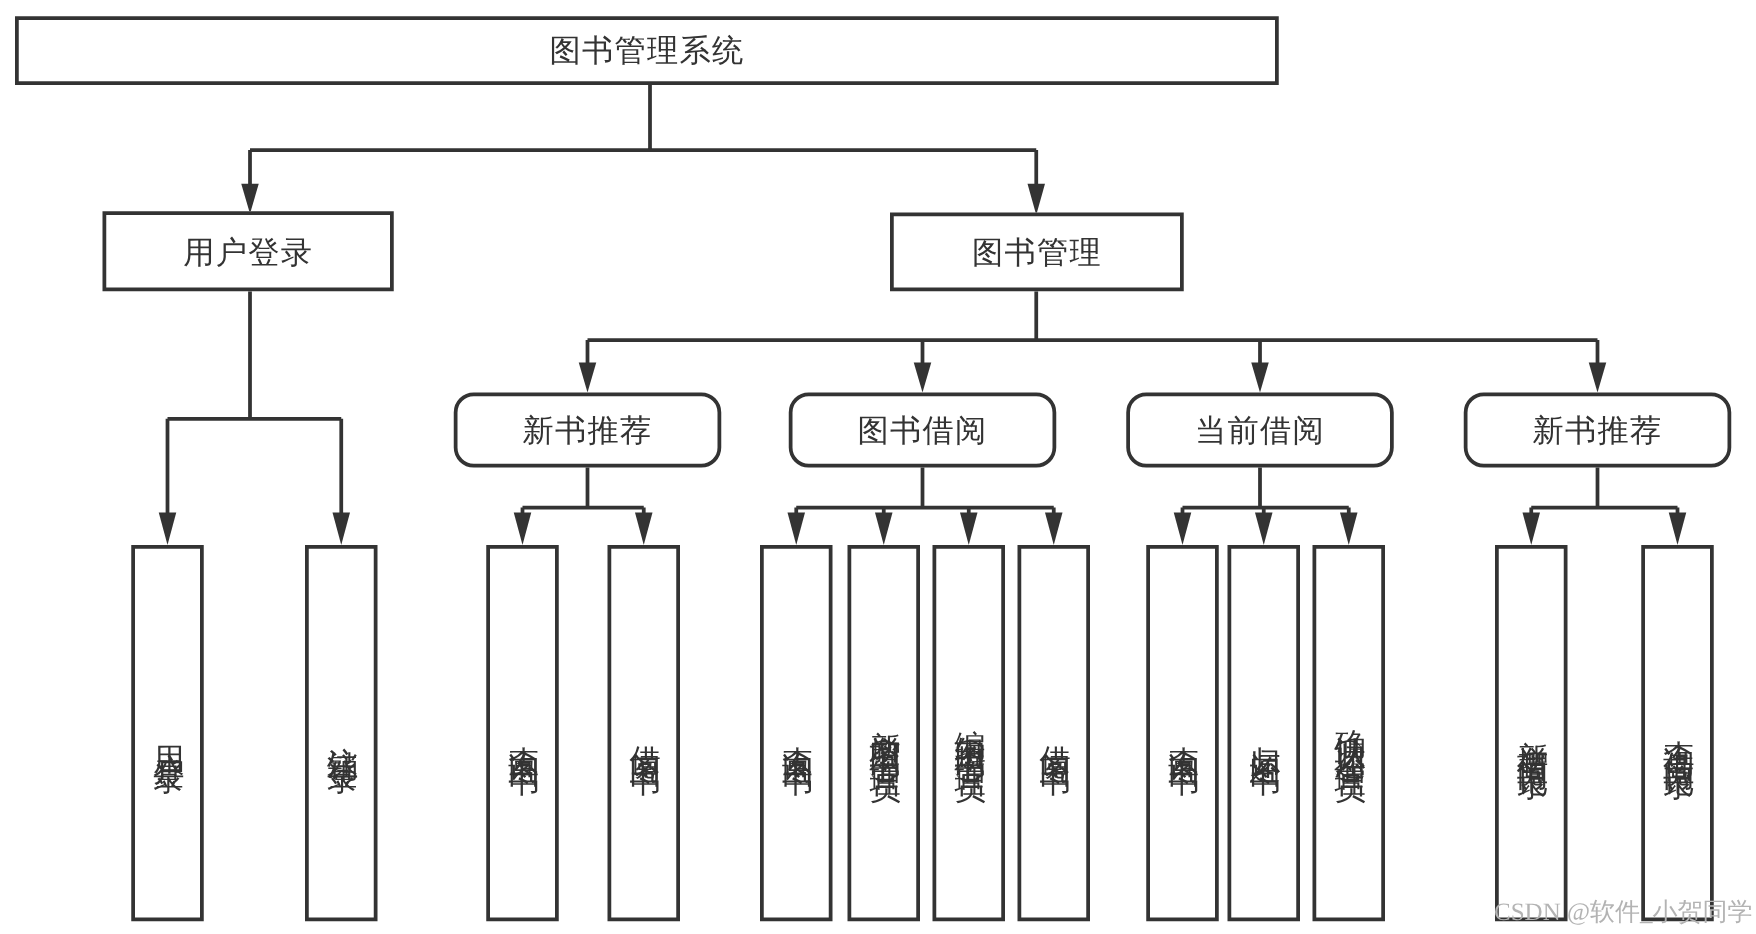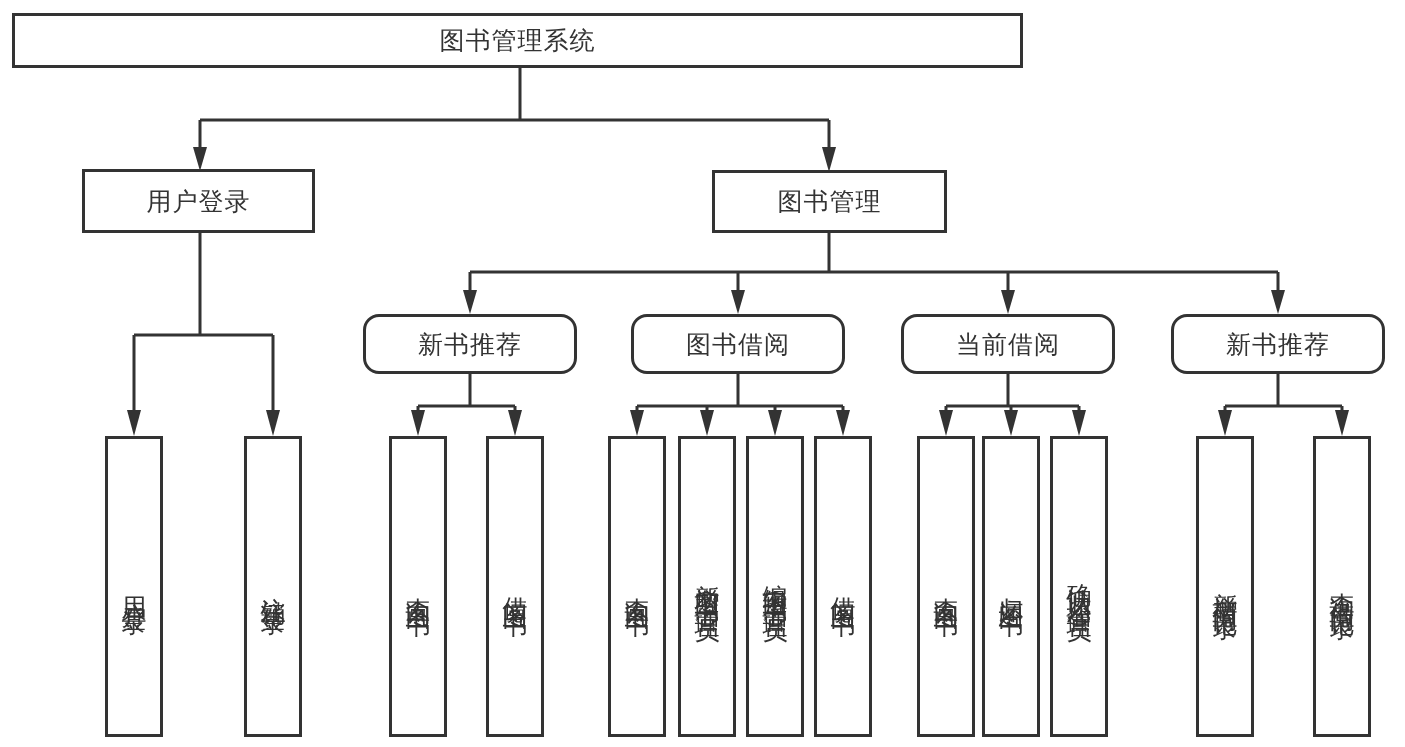--- a/index.html
+++ b/index.html
@@ -180,14 +180,15 @@
     <span class="v-label">确认归还（管理员）</span>
   </div>
 
   <div class="node leaf lf-br-add">
     <span class="v-label">新增借阅记录</span>
   </div>
   <div class="node leaf lf-br-query">
     <span class="v-label">查询借阅记录</span>
   </div>
 
+  <div class="watermark">CSDN @软件_小贺同学</div>
 
 </div>
 
 </body></html>

